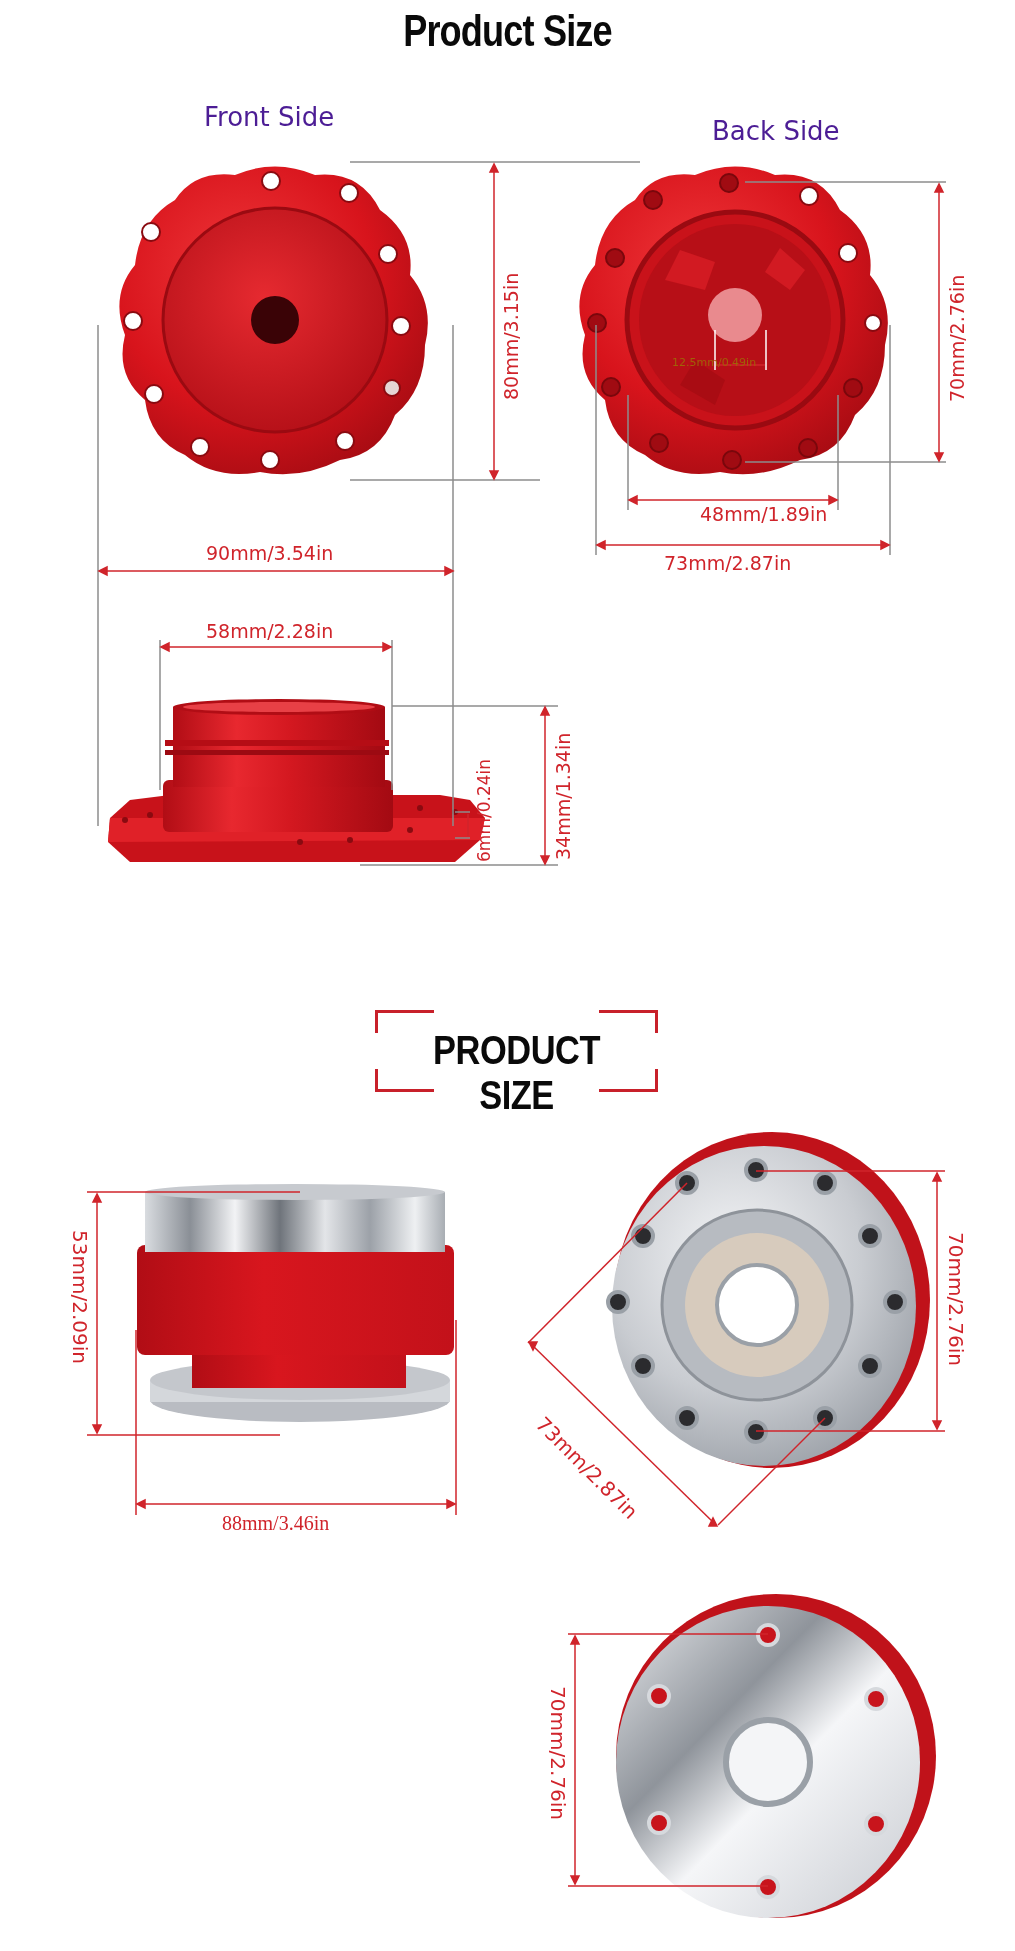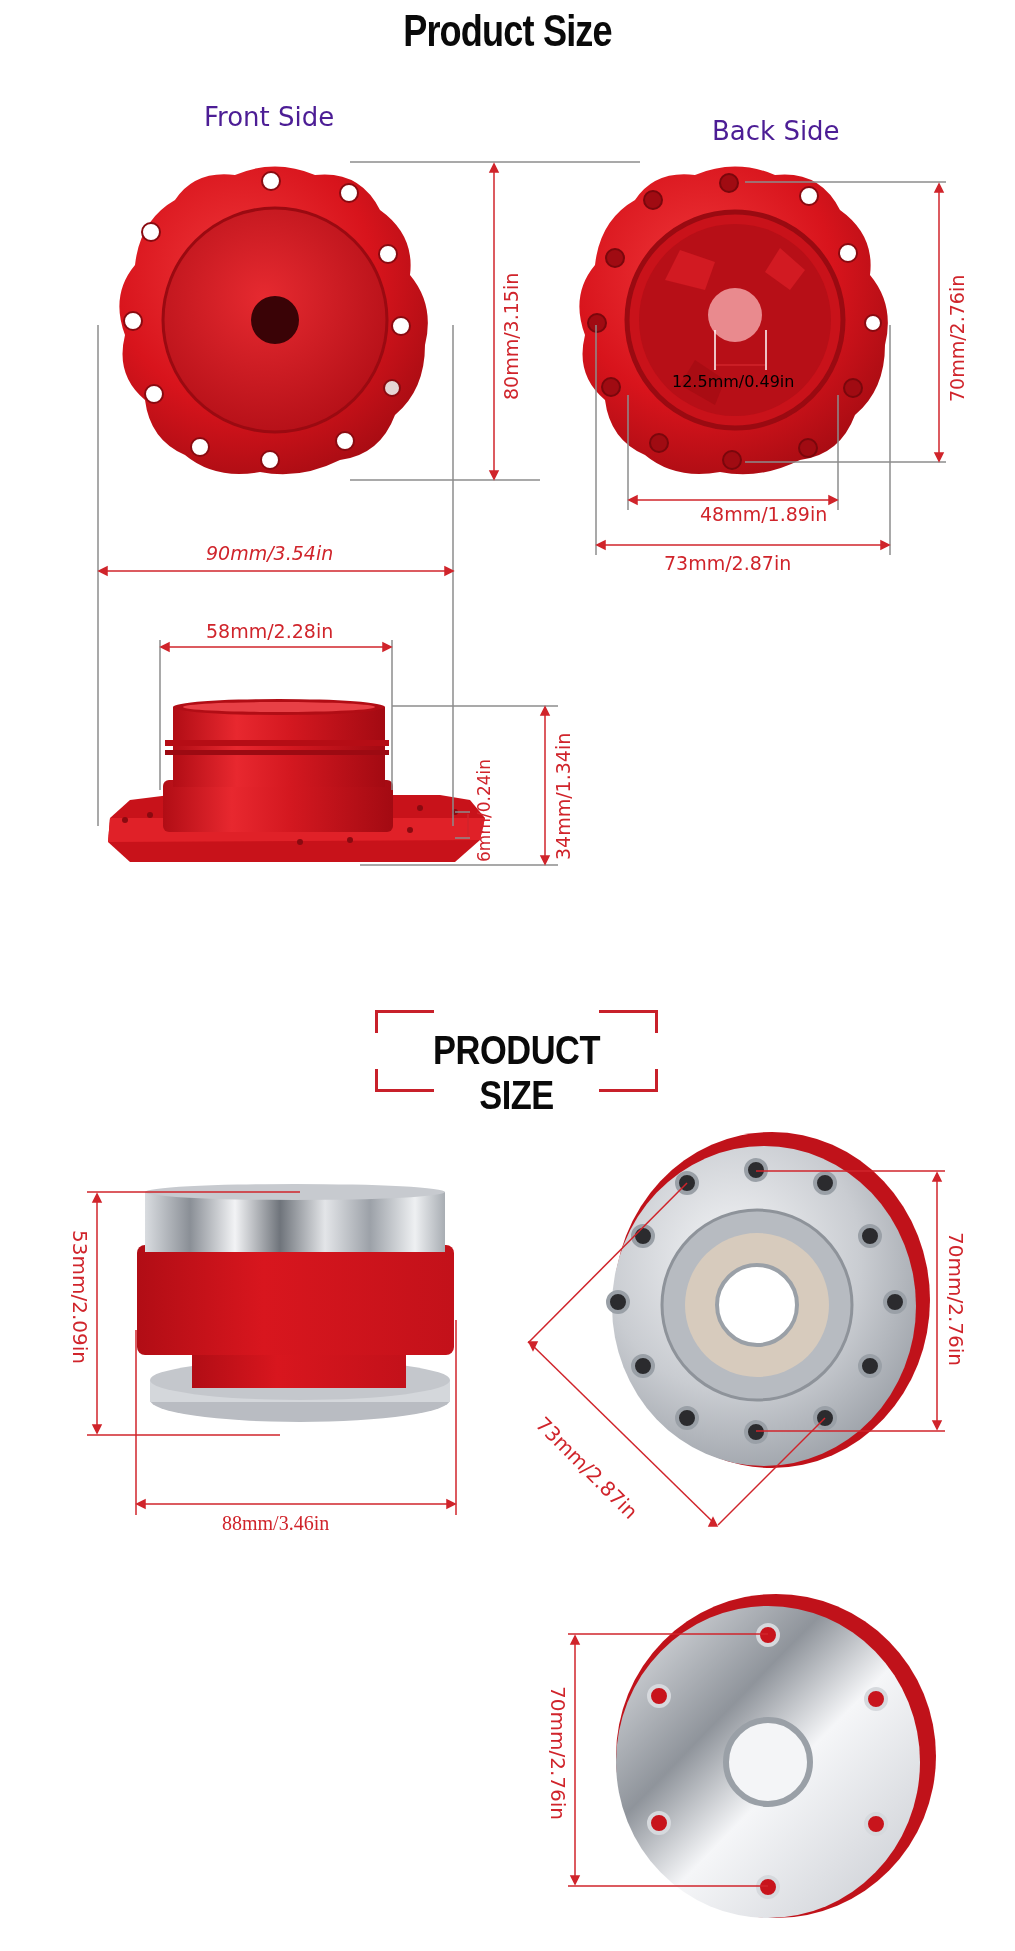--- a/index.html
+++ b/index.html
@@ -172,22 +172,22 @@
 
     <line x1="545" y1="708" x2="545" y2="863"></line>
     <polygon points="545,707 541,715 549,715"></polygon>
       <polygon points="545,864 541,856 549,856"></polygon>
   </g>
 </svg>
 
 <div class="abs" style="left:716px; top:360px; width:52px; height:2px;"></div>
 
 <div class="abs dim dim-v" style="left:500px; top:400px;">80mm/3.15in</div>
-<div class="abs dim" style="left:206px; top:542px;font-style:italic;">90mm/3.54in</div>
-<div class="abs dim" style="left:672px; top:372px; color:#000000; font-size:16px;">12.5mm/0.49in</div>
+<div class="abs dim" style="left:206px; top:542px;">90mm/3.54in</div>
+<div class="abs dim" style="left:672px; top:356px; color:#a16207; font-size:11px;">12.5mm/0.49in</div>
 <div class="abs dim dim-v" style="left:946px; top:402px;">70mm/2.76in</div>
 <div class="abs dim" style="left:700px; top:503px;">48mm/1.89in</div>
 <div class="abs dim" style="left:664px; top:552px;">73mm/2.87in</div>
 <div class="abs dim" style="left:206px; top:620px;">58mm/2.28in</div>
 <div class="abs dim dim-v" style="left:474px; top:862px; font-size:17px;">6mm/0.24in</div>
 <div class="abs dim dim-v" style="left:552px; top:860px;">34mm/1.34in</div>
 
 <div class="abs title-2-wrap">
   <div class="corner c-tl"></div>
   <div class="corner c-tr"></div>

